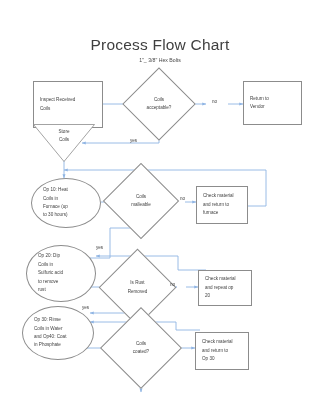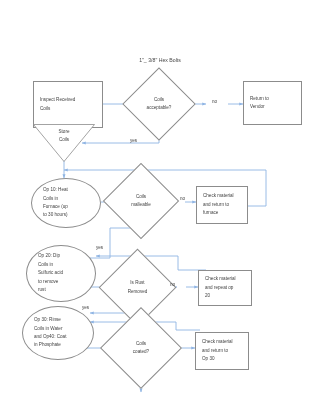--- a/index.html
+++ b/index.html
@@ -173,20 +173,21 @@
       <path d="M78,348 L112,348"></path>
 
       <path d="M170,348 L195,348"></path>
 
       <path d="M200,330 L176,330 L176,322 L90,322"></path>
 
       <path d="M141,372 L141,392"></path>
     </g>
   </svg>
 
+  <div class="title">Process Flow Chart</div>
   <div class="subtitle">1"_ 3/8" Hex Bolts</div>
 
   <div class="node rect" style="left:33px; top:81px; width:70px; height:47px;">
     <div class="txt">Inspect Received
 Coils</div>
   </div>
 
   <div class="node diamond" style="left:133px; top:78px; width:52px; height:52px;">
     <div class="dshape"></div>
     <div class="txt">Coils

